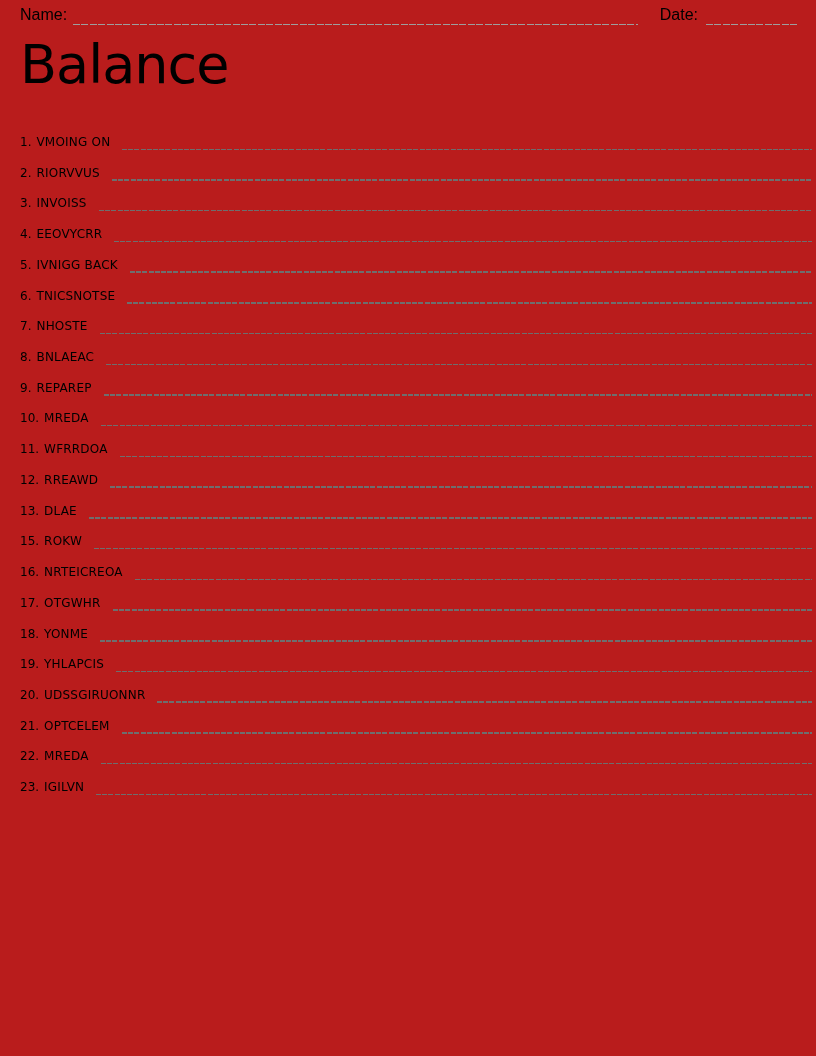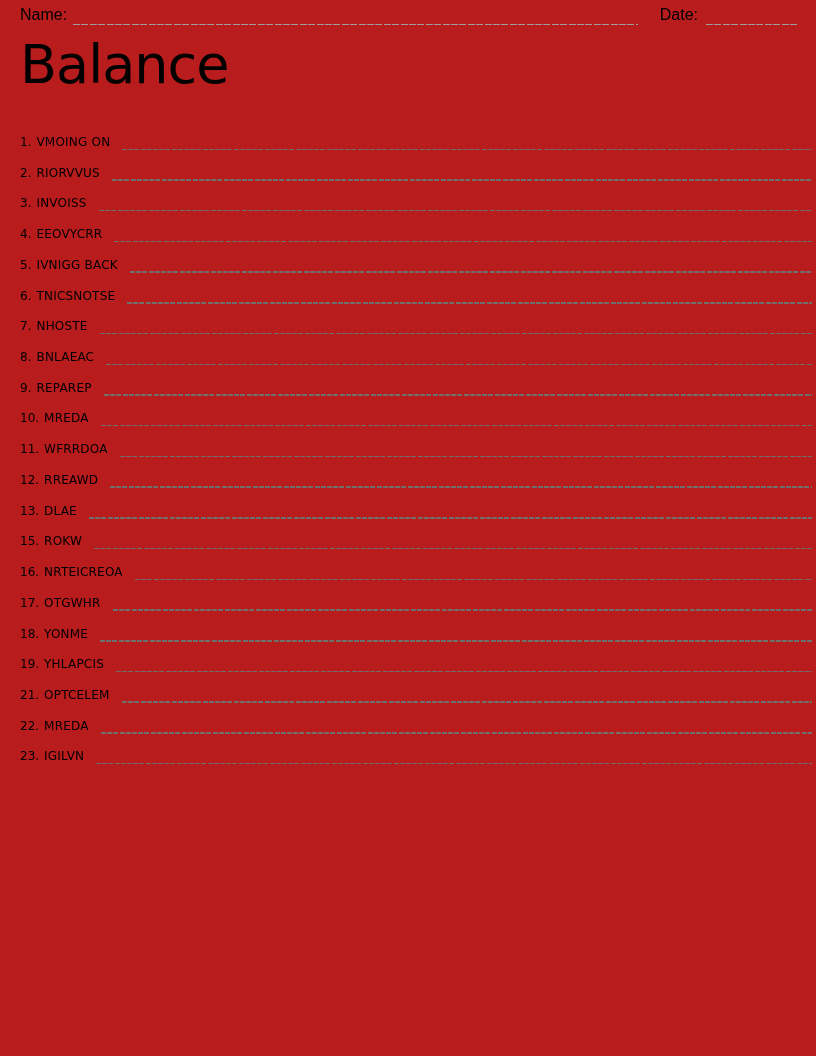--- a/index.html
+++ b/index.html
@@ -180,20 +180,25 @@
         <span class="num">18.</span>
         <span class="word">YONME</span>
         <span class="answer-line"></span>
       </div>
       <div class="row">
         <span class="num">19.</span>
         <span class="word">YHLAPCIS</span>
         <span class="answer-line"></span>
       </div>
       <div class="row">
+        <span class="num">20.</span>
+        <span class="word">UDSSGIRUONNR</span>
+        <span class="answer-line"></span>
+      </div>
+      <div class="row">
         <span class="num">21.</span>
         <span class="word">OPTCELEM</span>
         <span class="answer-line"></span>
       </div>
       <div class="row">
         <span class="num">22.</span>
         <span class="word">MREDA</span>
         <span class="answer-line"></span>
       </div>
       <div class="row">

